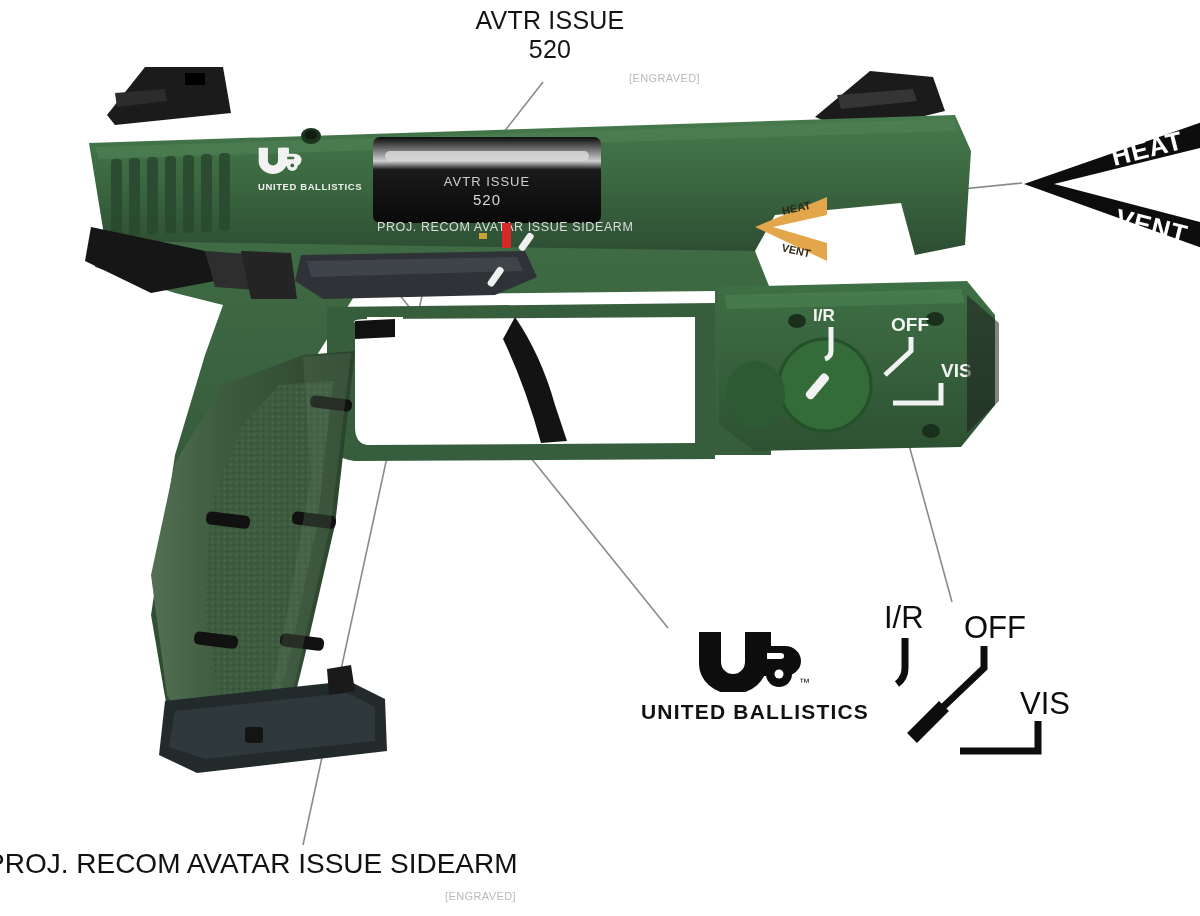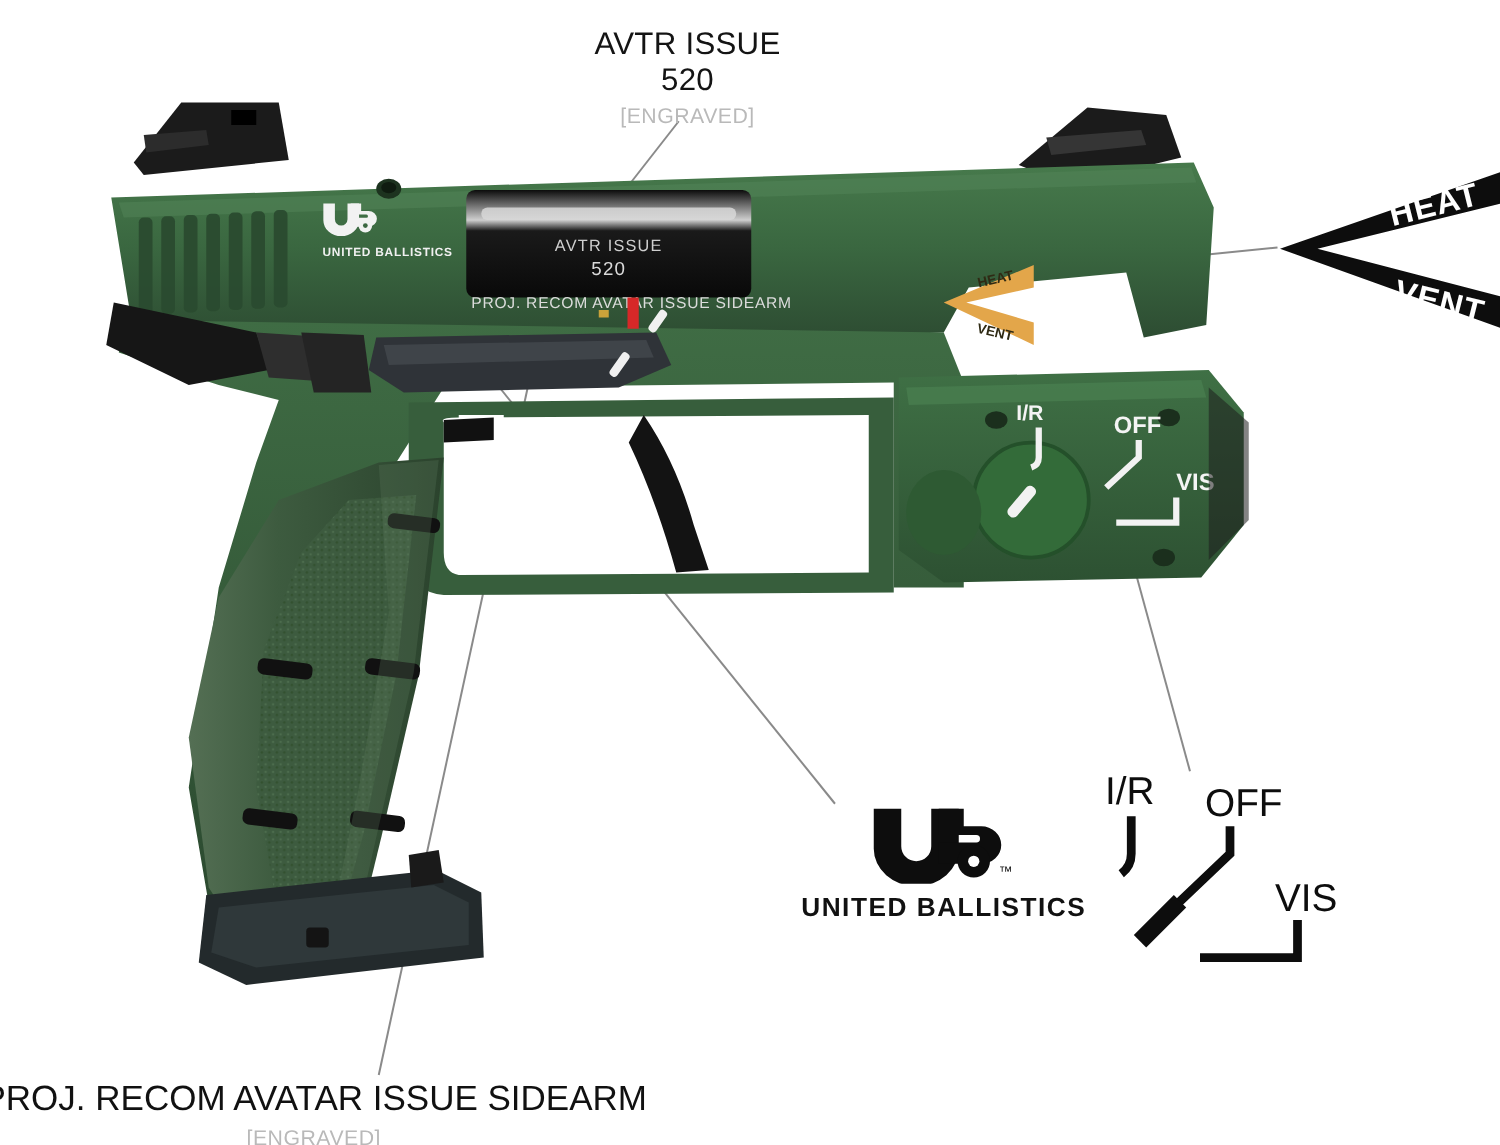--- a/index.html
+++ b/index.html
@@ -1,24 +1,24 @@
 <!DOCTYPE html>
 <html><head>
 <meta charset="utf-8">
 <style>
   html,body{margin:0;padding:0;background:#ffffff;}
   body{width:1200px;height:916px;position:relative;overflow:hidden;
        font-family:"Liberation Sans", sans-serif;color:#111;}
-  .stage{position:absolute;inset:0;margin-top:15px;}
+  .stage{position:absolute;inset:0;}
   .abs{position:absolute;}
 
   
   .callout-title{font-size:25px;line-height:29px;letter-spacing:.2px;color:#141414;
                  text-align:center;white-space:nowrap;}
-  .callout-sub{font-size:17px;line-height:20px;color:#b9b9b9;text-align:center;
+  .callout-sub{font-size:11px;line-height:20px;color:#b9b9b9;text-align:right;
                letter-spacing:.4px;white-space:nowrap;}
   .big-label{font-size:30px;line-height:32px;color:#111;white-space:nowrap;}
   .legend-name{font-size:19px;letter-spacing:1.2px;font-weight:700;color:#111;white-space:nowrap;}
 
   
   .leader{stroke:#8a8a8a;stroke-width:1.6;fill:none;}
 
   
   .ub-wrap{display:flex;flex-direction:column;align-items:center;}
 

